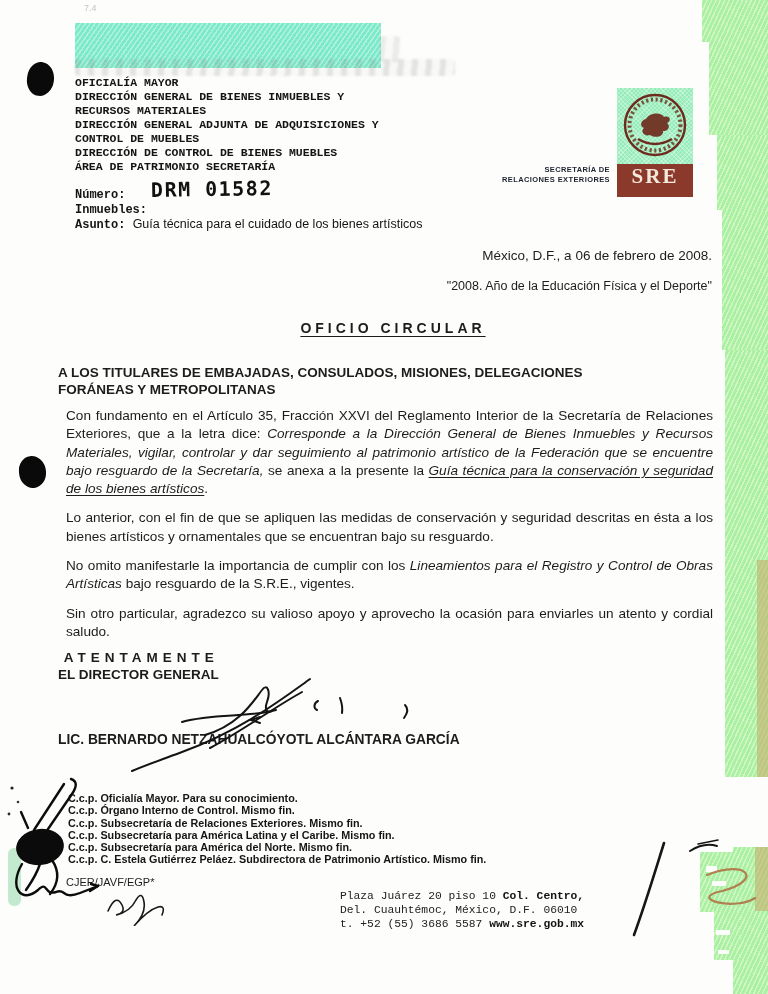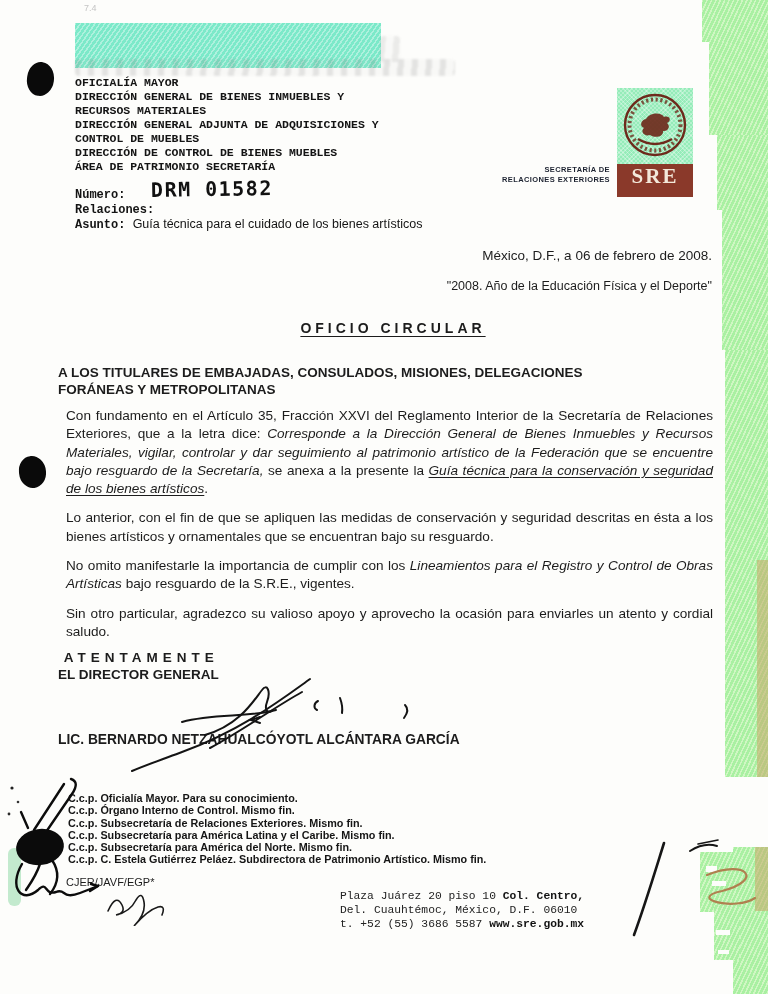--- a/index.html
+++ b/index.html
@@ -85,21 +85,21 @@
     <div>DIRECCIÓN GENERAL DE BIENES INMUEBLES Y</div>
     <div>RECURSOS MATERIALES</div>
     <div>DIRECCIÓN GENERAL ADJUNTA DE ADQUISICIONES Y</div>
     <div>CONTROL DE MUEBLES</div>
     <div>DIRECCIÓN DE CONTROL DE BIENES MUEBLES</div>
     <div>ÁREA DE PATRIMONIO SECRETARÍA</div>
   </div>
 
   <div class="numblock">
     <div><span>Número:</span><span class="stamp">DRM 01582</span></div>
-    <div>Relaciones:</div>
+    <div>Inmuebles:</div>
     <div><span>Asunto:</span> <span class="asunto-val">Guía técnica para el cuidado de los bienes artísticos</span></div>
   </div>
 
   <div class="agency">
     <div>SECRETARÍA DE</div>
     <div>RELACIONES EXTERIORES</div>
   </div>
 
   <div class="logo">
     <div class="logo-seal tex-logo">

